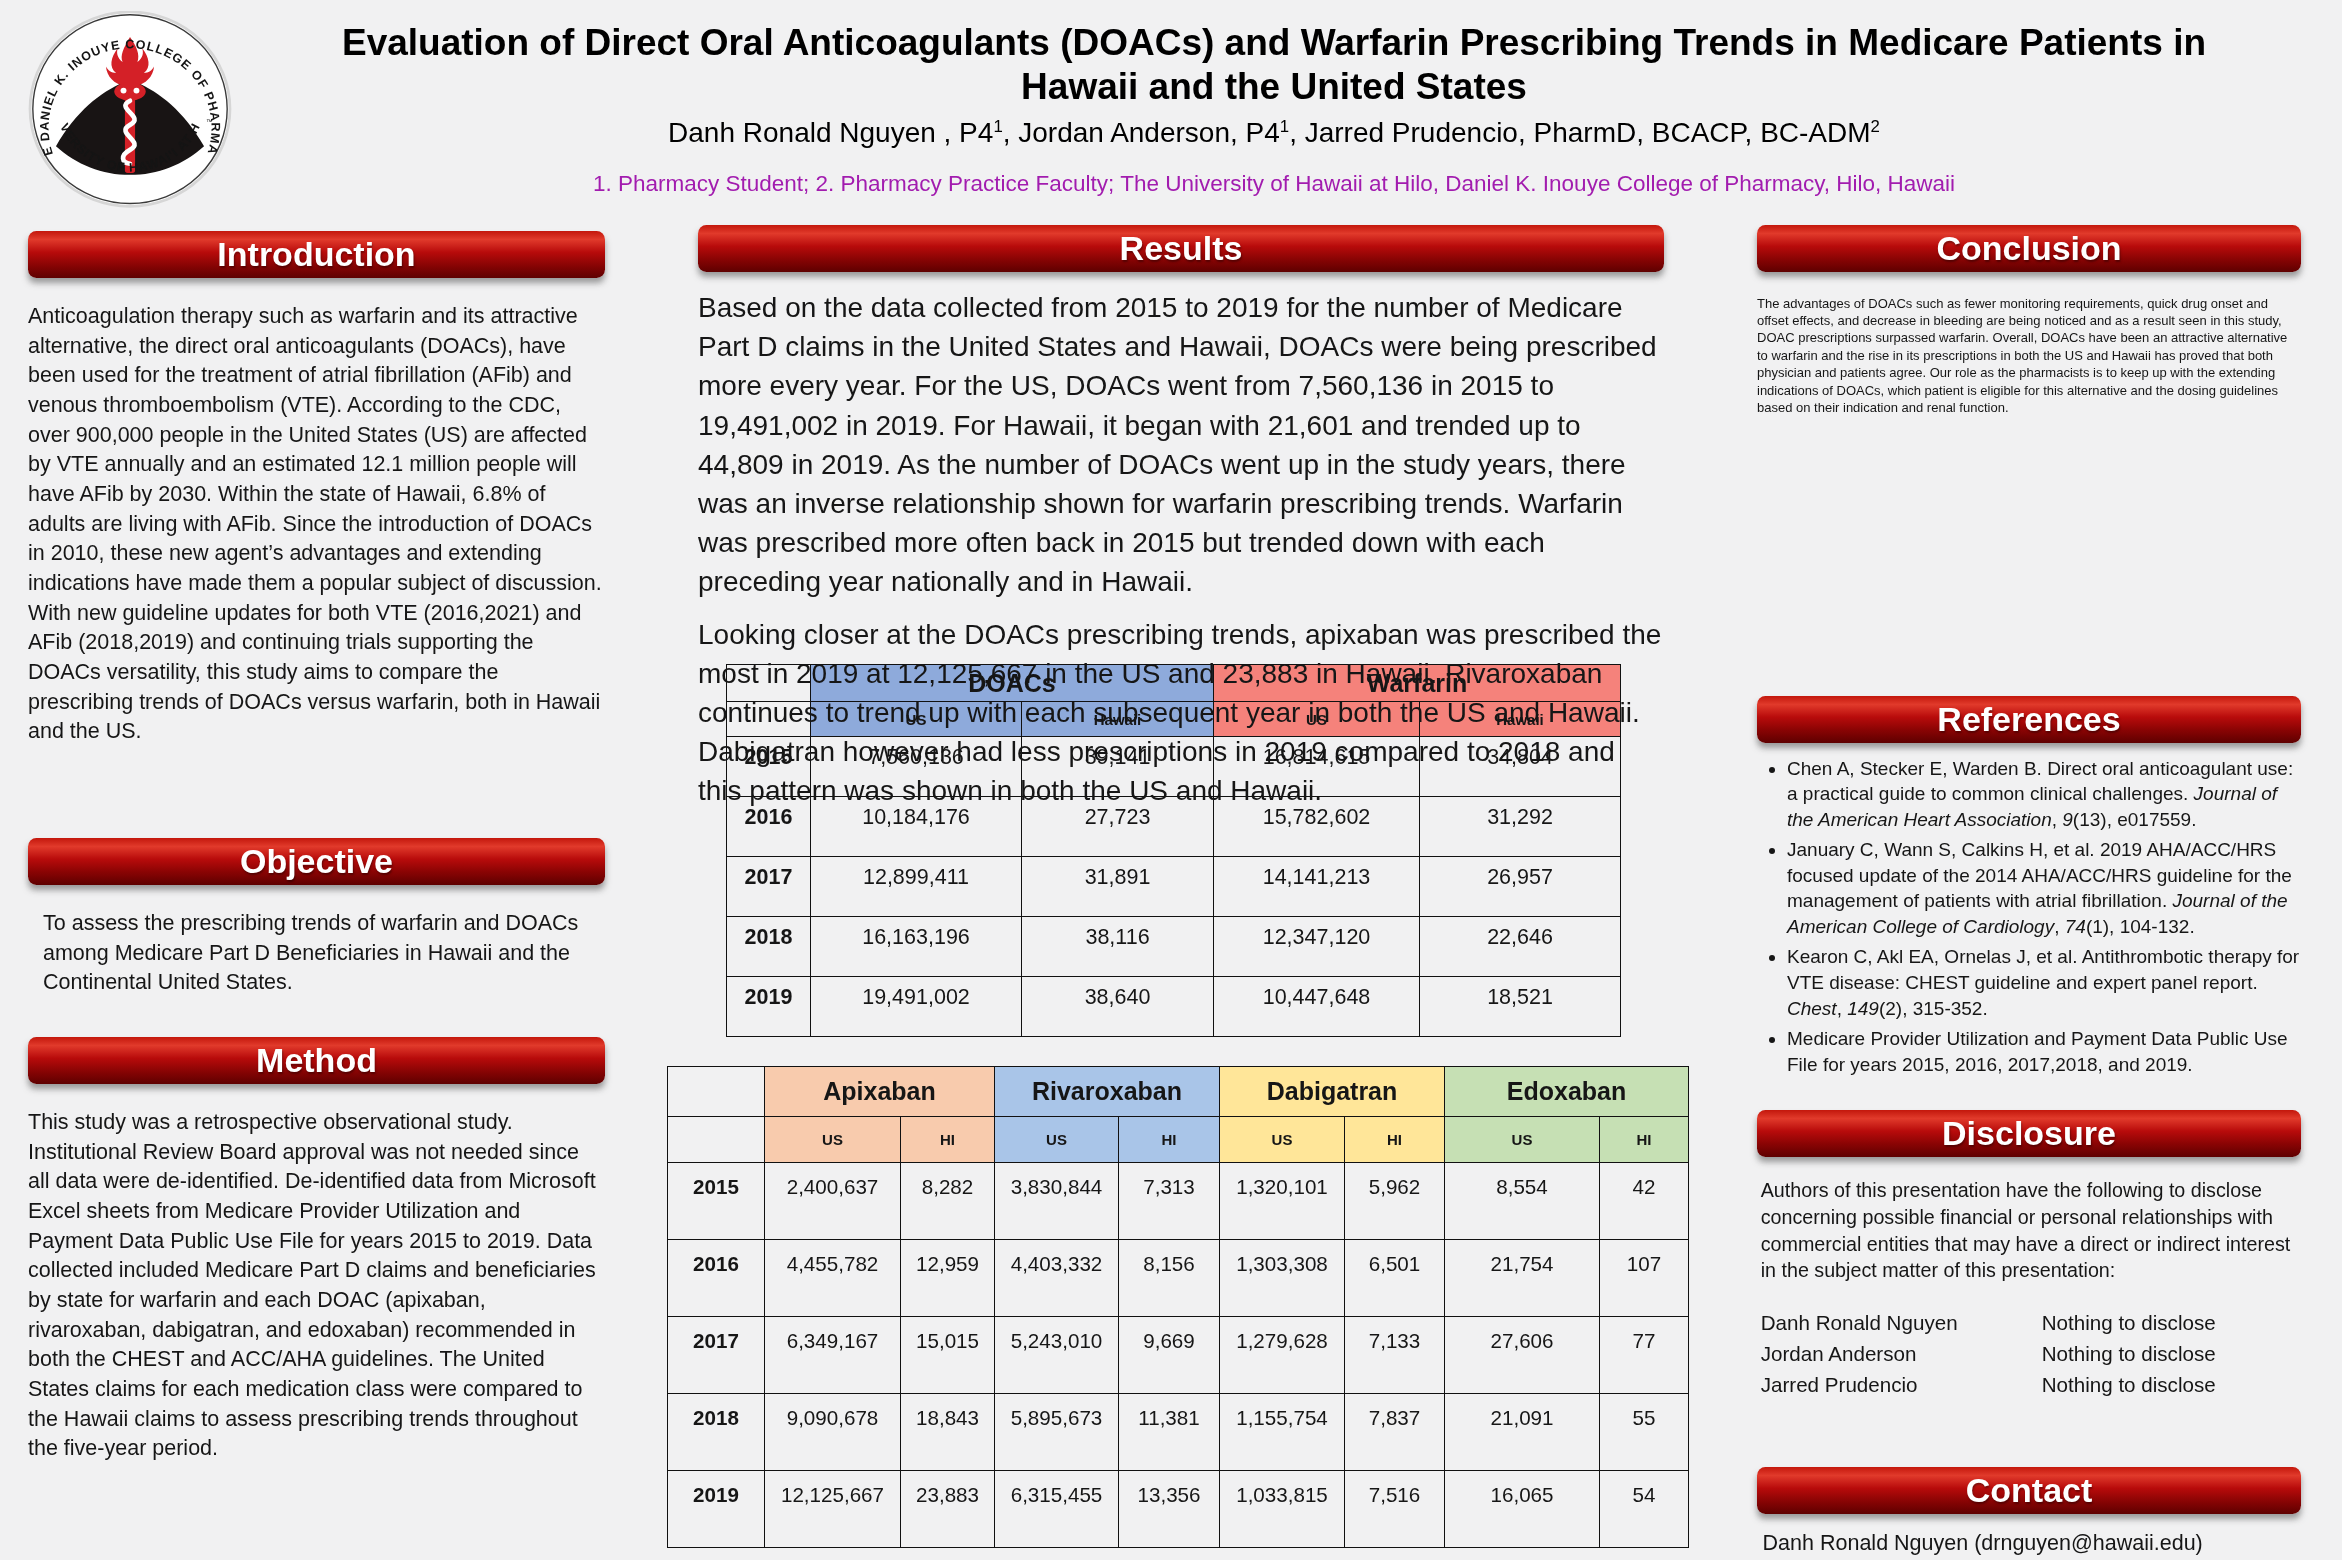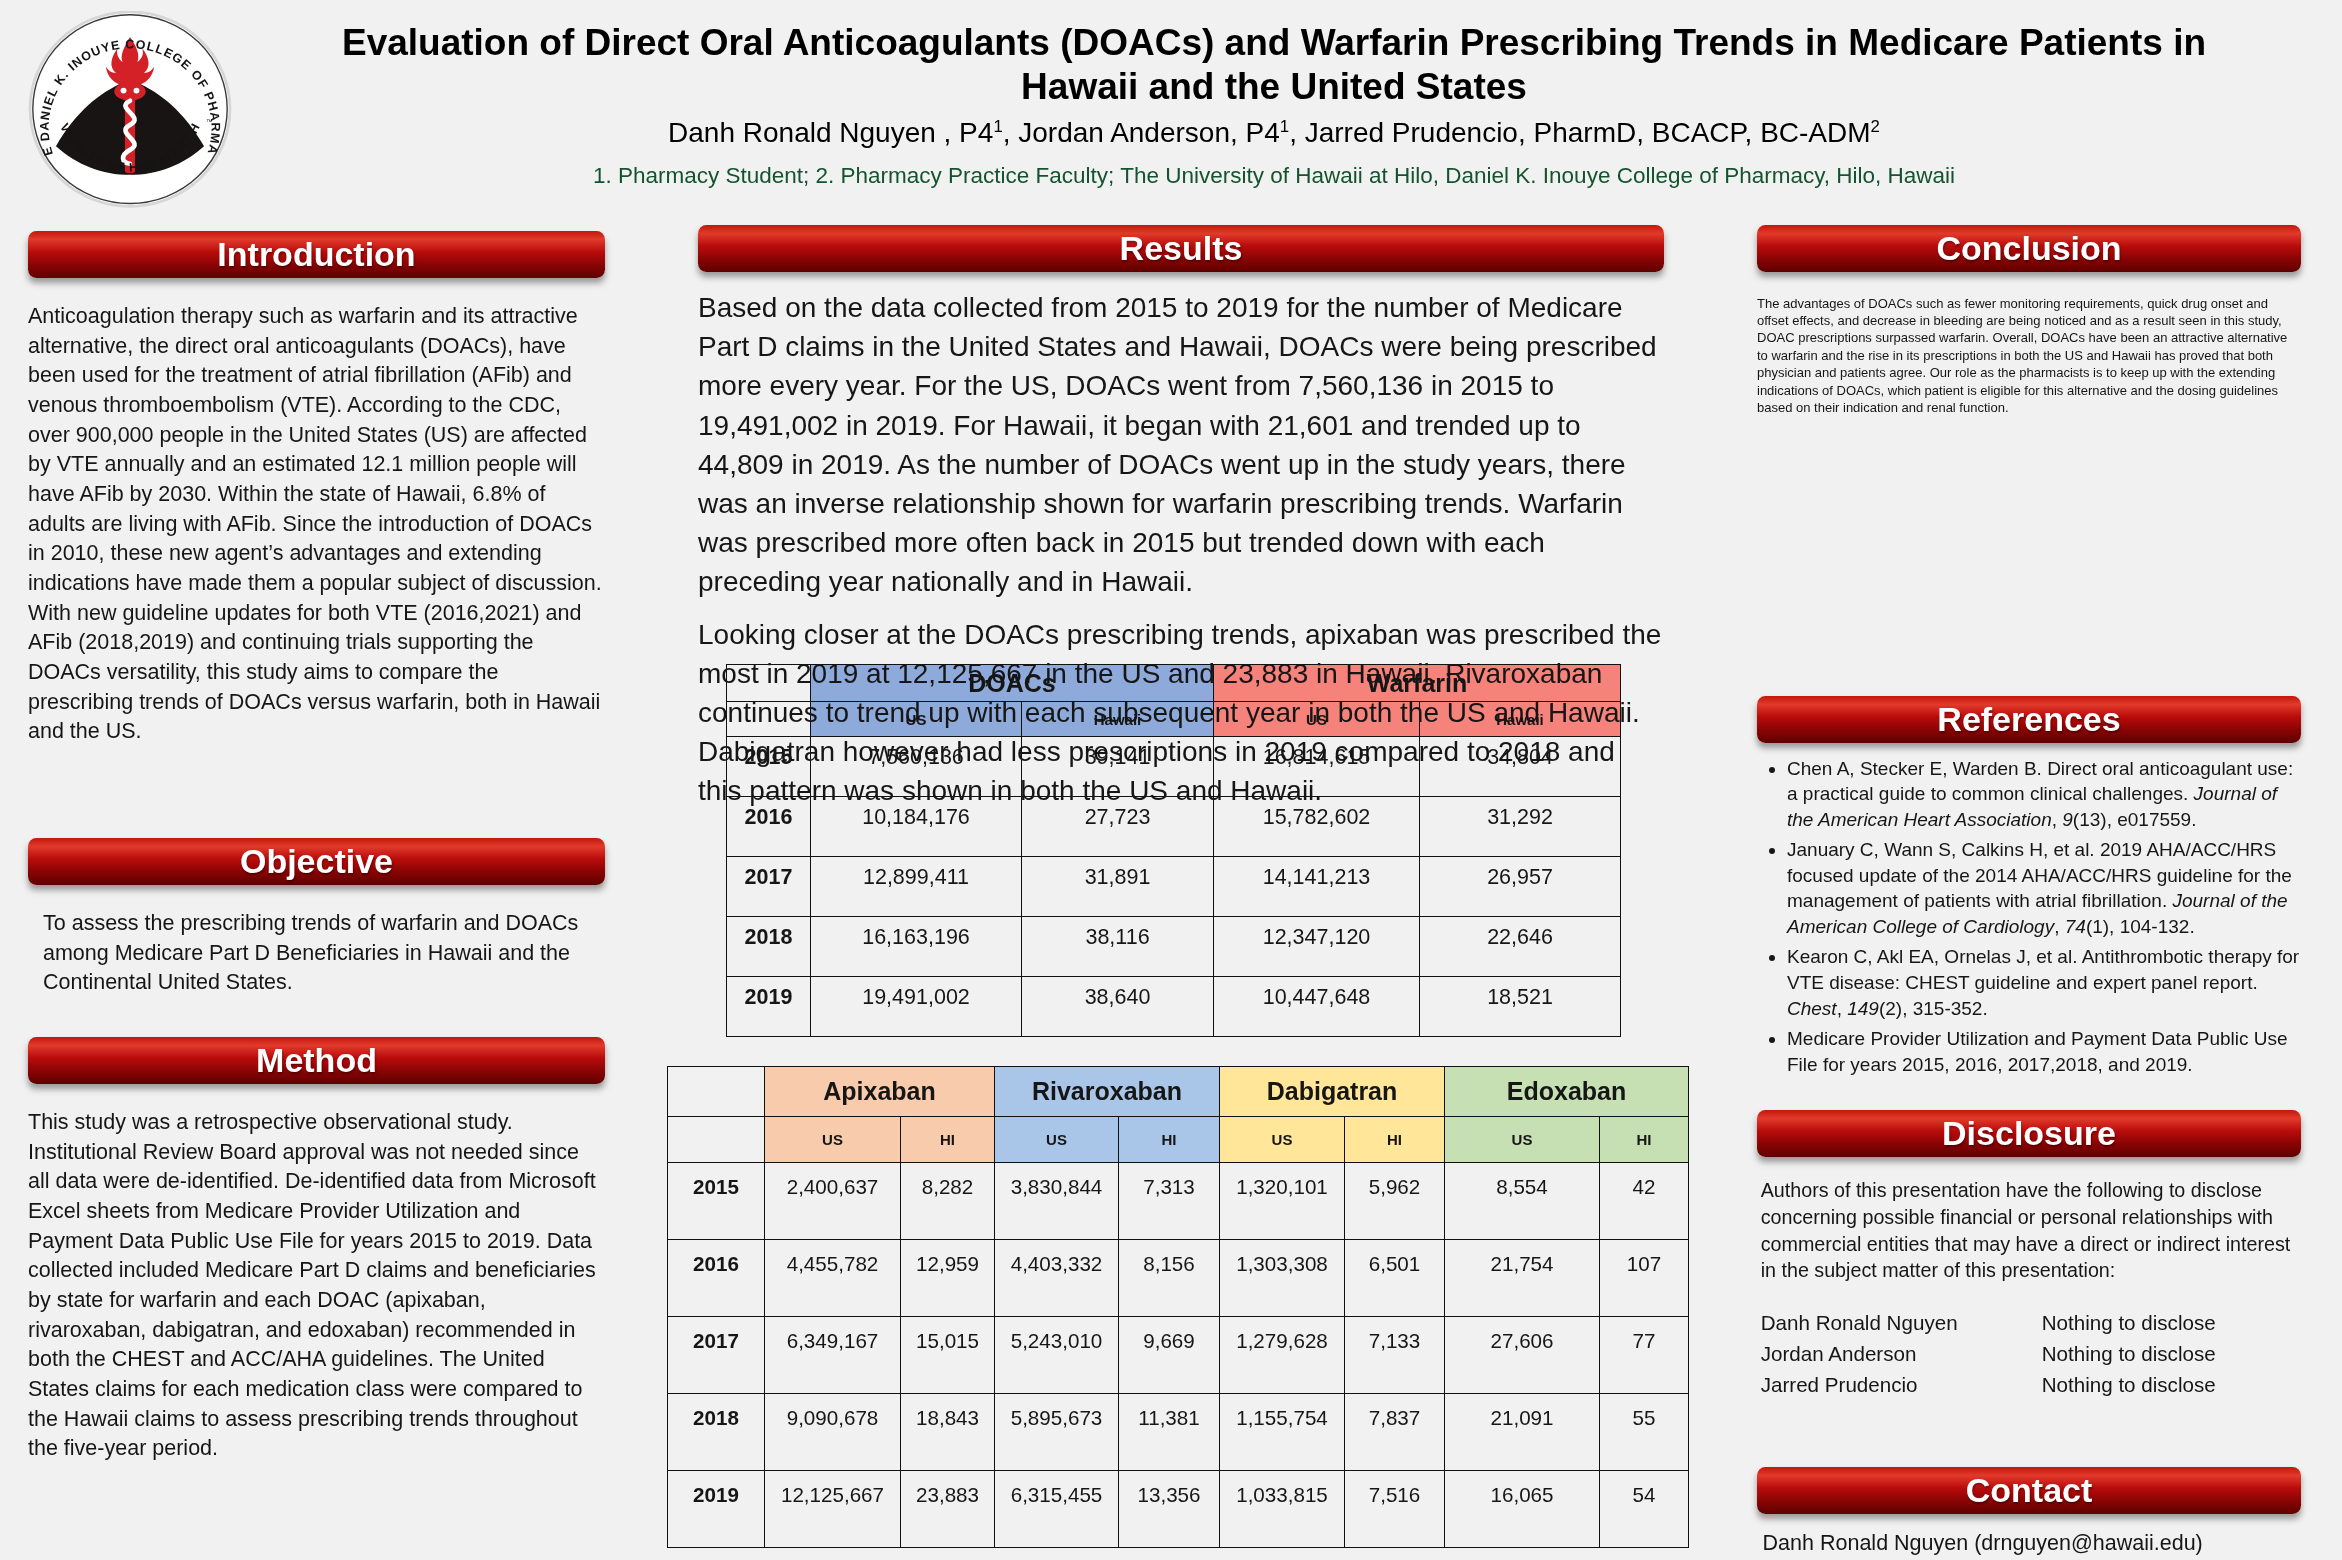--- a/index.html
+++ b/index.html
@@ -5,21 +5,21 @@
   html,body { margin:0; padding:0; }
   body { font-family: "Liberation Sans", sans-serif; }
   .poster { position:relative; width:2342px; height:1561px; background:#F1F1F2; overflow:hidden; color:#161616; }
 
   
   .logo { position:absolute; left:26px; top:11.2px; width:208px; height:199px; }
   .title-block { position:absolute; left:234px; right:28px; top:20.6px; text-align:center; }
   .title-line { font-size:37px; font-weight:bold; line-height:1.2; white-space:nowrap; color:#000; }
   .authors { font-size:28px; margin-top:7.5px; color:#000; }
   .authors sup { font-size:60%; }
-  .affiliations { font-size:22.5px; margin-top:14px; color:#14532d; }
+  .affiliations { font-size:22.5px; margin-top:22px; color:#a21caf; }
 
   
   .bar {
     height:47px; border-radius:8.4px;
     background: linear-gradient(180deg, #c3170c 0%, #e13a2b 18%, #b80b0b 45%, #8a0404 72%, #5e0000 100%);
     box-shadow: 0 5.6px 6.6px -0.9px rgba(80,80,80,.55);
     display:flex; align-items:center; justify-content:center;
     color:#fff; font-weight:bold; font-size:34px;
     text-shadow: 0.9px 1.9px 1.9px rgba(0,0,0,.35);
   }

